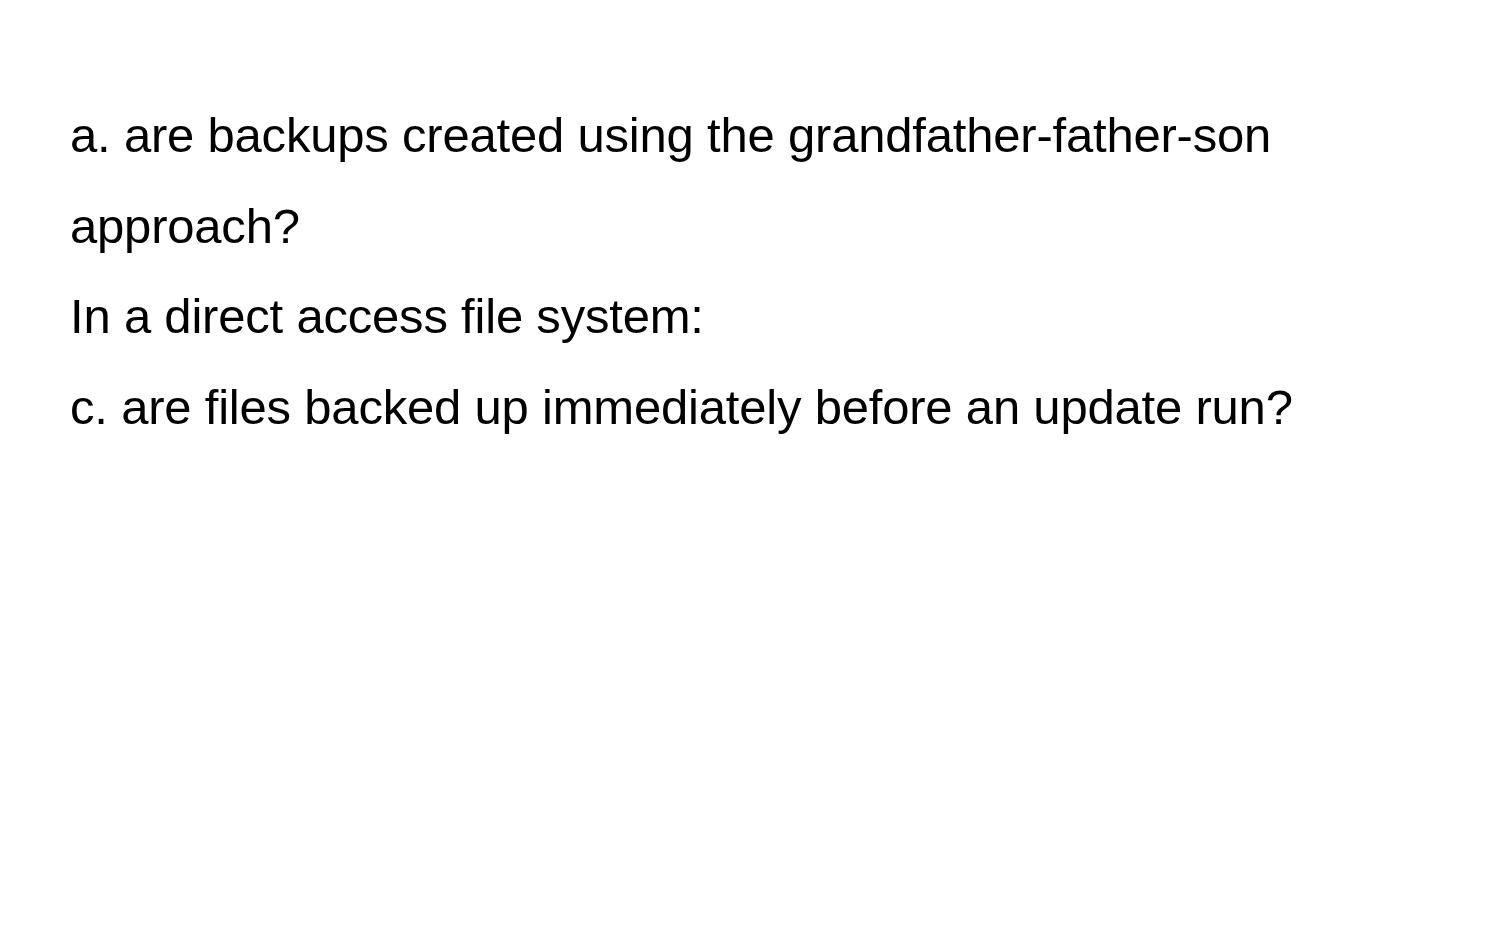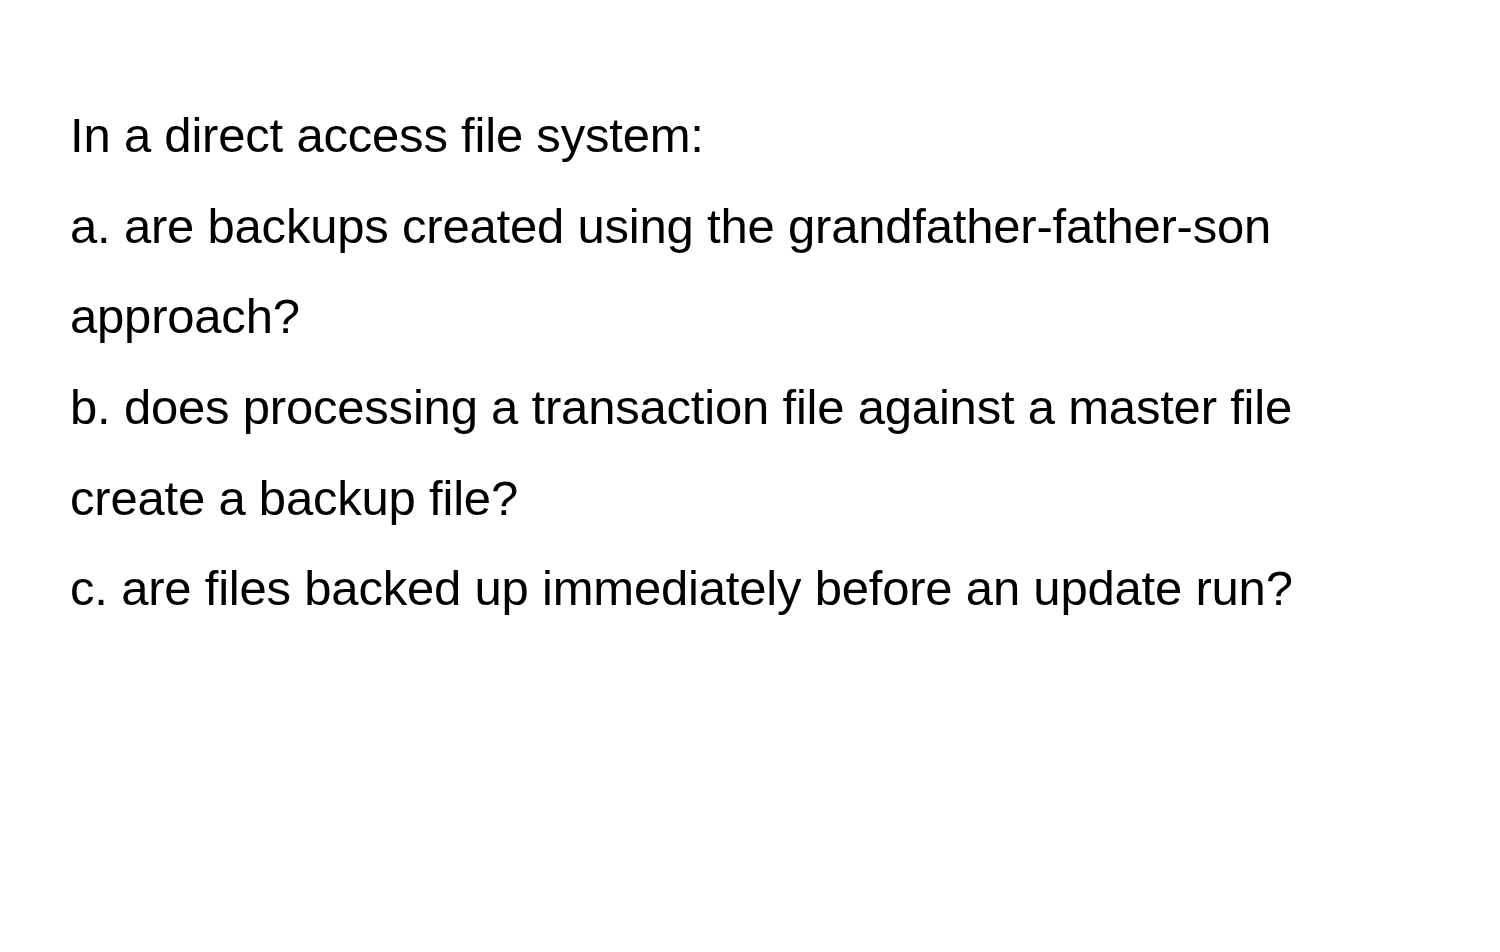--- a/index.html
+++ b/index.html
@@ -19,17 +19,16 @@
     letter-spacing: -0.2px;
   }
   .line {
     display: block;
   }
 </style>
 </head>
 <body>
 
 <div class="content">
+  <span class="line">a. are backups created using the grandfather-father-son approach?</span>
   <span class="line">In a direct access file system:</span>
-  <span class="line">a. are backups created using the grandfather-father-son approach?</span>
-  <span class="line">b. does processing a transaction file against a master file create a backup file?</span>
   <span class="line">c. are files backed up immediately before an update run?</span>
 </div>
 
 </body></html>

